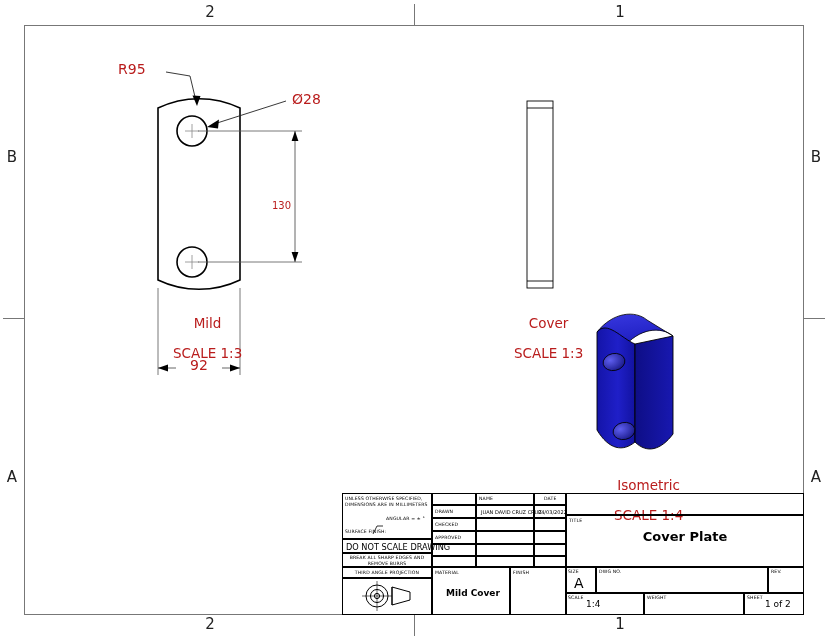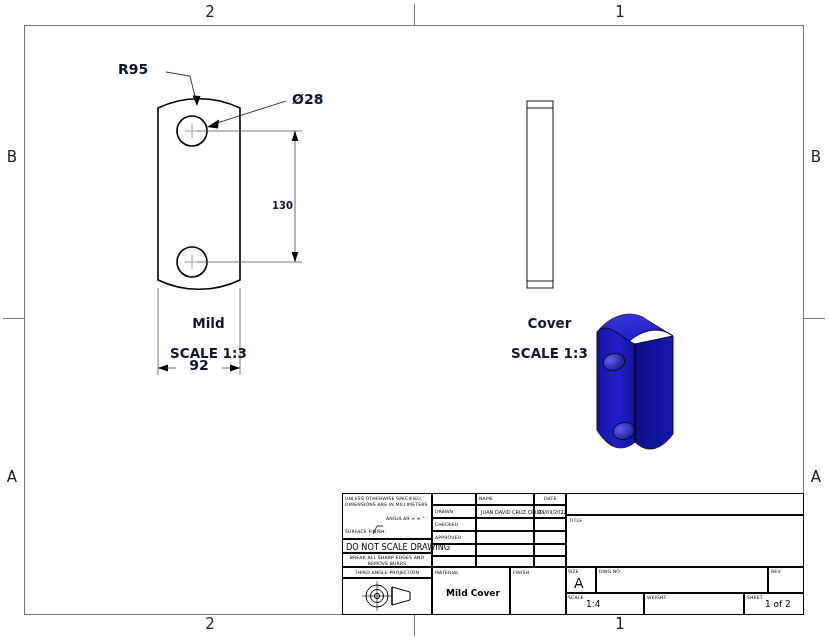--- a/index.html
+++ b/index.html
@@ -25,21 +25,21 @@
   svg.layer{position:absolute;left:0;top:0;overflow:visible;}
   .ln{stroke:#000;fill:none;}
   .thick{stroke-width:1.6;}
   .thin{stroke-width:0.9;}
   .dimline{stroke:#555;stroke-width:0.9;fill:none;}
   .extline{stroke:#555;stroke-width:0.8;fill:none;}
   .leader{stroke:#222;stroke-width:0.9;fill:none;}
   .hairline{stroke:#888;stroke-width:0.8;fill:none;}
   .viewlabel{
     position:absolute;text-align:center;font-size:13.5px;line-height:15px;
-    color:#0f172a;white-space:pre;font-weight:bold;
+    color:#b91c1c;white-space:pre;
   }
 
   
   .tb{position:absolute;left:342px;top:493px;width:538px;height:122px;}
   .tb .cell{position:absolute;box-sizing:border-box;border:0.8px solid #000;}
   .tb .lbl{
     position:absolute;font-size:4.6px;letter-spacing:.15px;
     color:#000;line-height:6px;white-space:nowrap;
   }
   .tb .lbl.c{text-align:center;}
@@ -162,20 +162,24 @@
 
     <path d="M14,24 L14,122 C26,142 40,144 52,134 L52,36 C38,30 24,12 14,24 Z" fill="url(#gFront)" stroke="#000" stroke-width="0.9"></path>
 
     <path d="M52,36 L90,28 L90,126 C78,142 64,146 52,134 Z" fill="url(#gSide)" stroke="#000" stroke-width="0.9"></path>
 
     <ellipse cx="31" cy="54" rx="11" ry="8.5" transform="rotate(-12 31 54)" fill="url(#gHole)" stroke="#000" stroke-width="0.8"></ellipse>
 
     <ellipse cx="41" cy="123" rx="11" ry="8.5" transform="rotate(-12 41 123)" fill="url(#gHole)" stroke="#000" stroke-width="0.8"></ellipse>
   </svg>
 
+  <div class="viewlabel" style="left:580px;top:463px;width:120px;">
+    <span>Isometric</span><br>
+    <span>SCALE 1:4</span>
+  </div>
 
   <div class="tb">
 
     <div class="cell" style="left:0;top:0;width:90px;height:46px;"></div>
     <div class="lbl" style="left:3px;top:3px;">UNLESS OTHERWISE SPECIFIED,</div>
     <div class="lbl" style="left:3px;top:9px;">DIMENSIONS ARE IN  MILLIMETERS</div>
     <div class="lbl" style="left:44px;top:23px;">ANGULAR = ± °</div>
     <div class="lbl" style="left:3px;top:36px;">SURFACE FINISH:</div>
     <svg class="layer" width="90" height="46" style="left:0;top:0;">
       <path d="M31,41 L35,33 L41,33" stroke="#000" stroke-width="0.8" fill="none"></path>
@@ -235,20 +239,21 @@
     <div class="lbl" style="left:93px;top:77px;">MATERIAL</div>
     <div class="mat-txt" style="left:104px;top:95px;">Mild Cover</div>
 
     <div class="cell" style="left:168px;top:74px;width:56px;height:48px;"></div>
     <div class="lbl" style="left:171px;top:77px;">FINISH</div>
 
     <div class="cell" style="left:224px;top:0;width:238px;height:22px;"></div>
 
     <div class="cell" style="left:224px;top:22px;width:238px;height:52px;"></div>
     <div class="lbl" style="left:227px;top:25px;">TITLE</div>
+    <div class="title-txt" style="left:224px;top:36px;width:238px;">Cover Plate</div>
 
     <div class="cell" style="left:224px;top:74px;width:30px;height:26px;"></div>
     <div class="lbl" style="left:226px;top:76px;">SIZE</div>
     <div class="sizeA" style="left:232px;top:82px;">A</div>
 
     <div class="cell" style="left:254px;top:74px;width:172px;height:26px;"></div>
     <div class="lbl" style="left:257px;top:76px;">DWG NO.</div>
 
     <div class="cell" style="left:426px;top:74px;width:36px;height:26px;"></div>
     <div class="lbl" style="left:429px;top:76px;">REV.</div>

